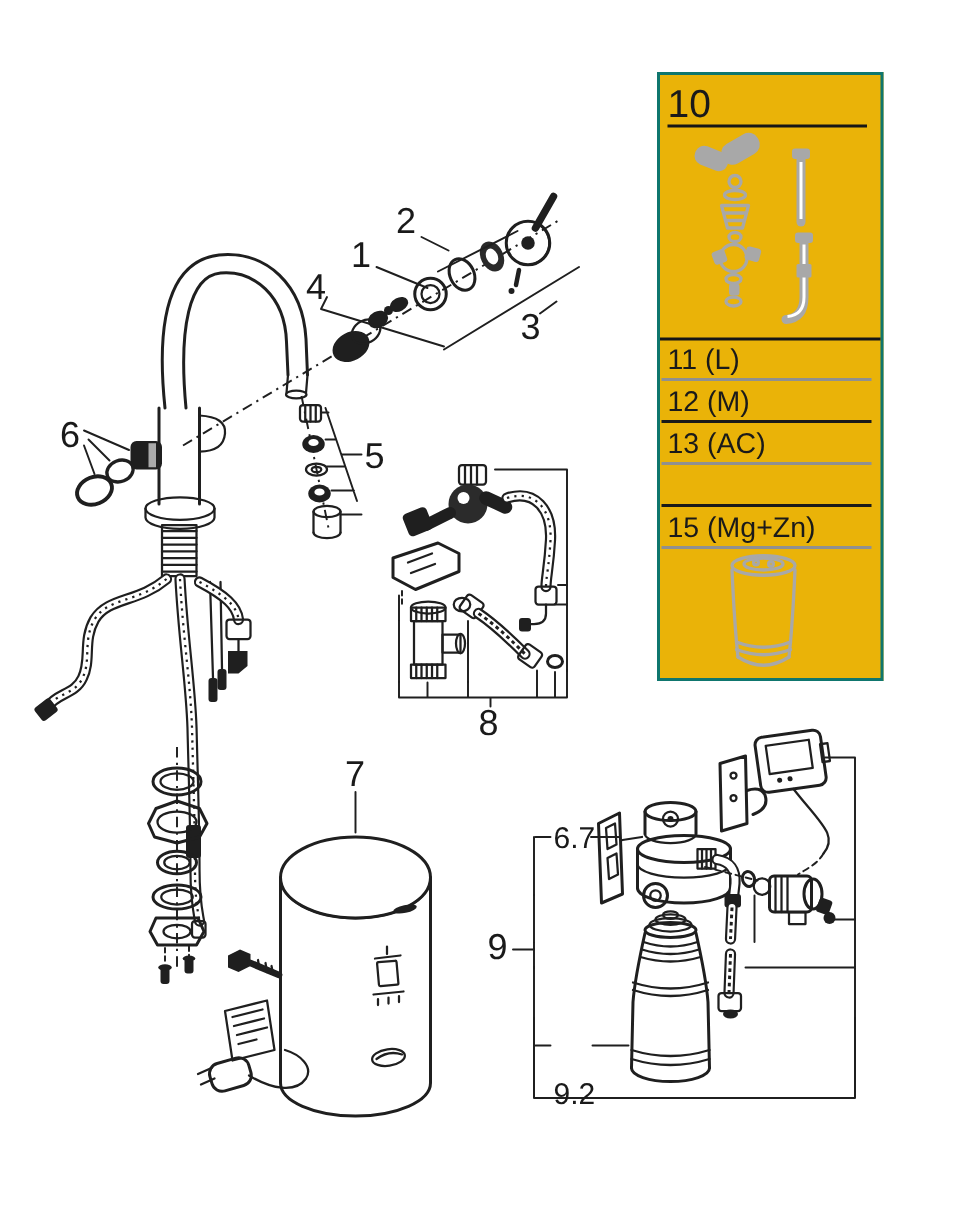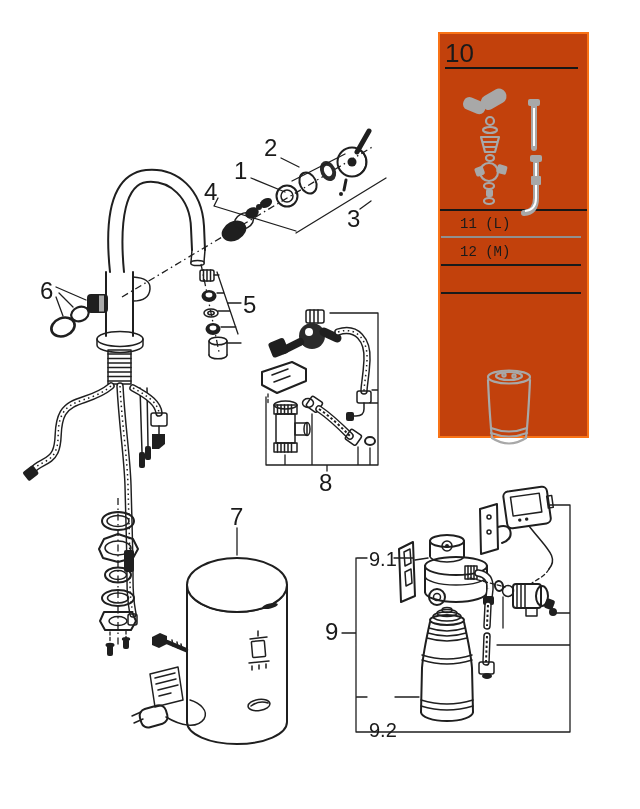--- a/index.html
+++ b/index.html
@@ -2,27 +2,27 @@
 <html><head>
 <meta charset="utf-8">
 <style>
   html,body{margin:0;padding:0;background:#fff;}
   .stage{position:relative;width:640px;height:809px;background:#ffffff;overflow:hidden;
          font-family:"Liberation Sans",sans-serif;color:#1a1a1a;}
   .art{position:absolute;left:0;top:0;z-index:2;pointer-events:none;}
   .lbl{position:absolute;z-index:3;font-size:24px;line-height:1;color:#1a1a1a;}
   .lbl.small{font-size:20px;}
   
-  .panel{position:absolute;left:438px;top:32px;width:151px;height:406px;
-         border:2px solid #f97316;box-sizing:border-box;z-index:1;background:#c2410c;}
+  .panel{position:absolute;left:438px;top:48px;width:151px;height:406px;
+         border:2px solid #0f766e;box-sizing:border-box;z-index:1;background:#eab308;}
   .p10{position:relative;height:177px;border-bottom:2px solid #161616;box-sizing:border-box;}
   .p10-label{font-size:26px;line-height:1;padding:6px 0 0 5px;}
   .p10-rule{position:absolute;left:5px;right:9px;top:33px;height:2px;background:#161616;}
-  .p-item{position:relative;height:28px;font-size:14px;line-height:27px;padding-left:20px;
-          white-space:nowrap;font-family:Liberation Mono, monospace;}
+  .p-item{position:relative;height:28px;font-size:19px;line-height:27px;padding-left:5px;
+          white-space:nowrap;}
   .p-rule{position:absolute;left:1px;right:6px;bottom:1px;height:2px;}
   .p-rule.gray{background:#909090;}
   .p-rule.black{background:#1a1a1a;height:2px;}
   
   .ln{fill:none;stroke:#1f1f1f;stroke-width:2;stroke-linecap:round;stroke-linejoin:round;}
   .ln15{fill:none;stroke:#1f1f1f;stroke-width:1.5;stroke-linecap:round;stroke-linejoin:round;}
   .ld{fill:none;stroke:#1f1f1f;stroke-width:1.3;stroke-linecap:round;}
   .fill{fill:#1f1f1f;stroke:none;}
   .hoseO{fill:none;stroke:#1f1f1f;stroke-width:7.5;stroke-linecap:round;}
   .hoseI{fill:none;stroke:#ffffff;stroke-width:4.6;stroke-linecap:round;}
@@ -44,34 +44,42 @@
     </div>
     <div class="p-item">
       <span>11 (L)</span>
       <div class="p-rule gray"></div>
     </div>
     <div class="p-item">
       <span>12 (M)</span>
       <div class="p-rule black"></div>
     </div>
     <div class="p-item">
+      <span>13 (AC)</span>
+      <div class="p-rule gray"></div>
+    </div>
+    <div class="p-item">
       <div class="p-rule black"></div>
+    </div>
+    <div class="p-item">
+      <span>15 (Mg+Zn)</span>
+      <div class="p-rule gray"></div>
     </div>
   </div>
 
   <div class="lbl" style="left:234px;top:159px">1</div>
   <div class="lbl" style="left:264px;top:136px">2</div>
   <div class="lbl" style="left:347px;top:207px">3</div>
   <div class="lbl" style="left:204px;top:180px">4</div>
   <div class="lbl" style="left:243px;top:293px">5</div>
   <div class="lbl" style="left:40px;top:279px">6</div>
   <div class="lbl" style="left:230px;top:505px">7</div>
   <div class="lbl" style="left:319px;top:471px">8</div>
   <div class="lbl" style="left:325px;top:620px">9</div>
-  <div class="lbl small" style="left:369px;top:549px">9.1</div>
+  <div class="lbl small" style="left:369px;top:549px">6.7</div>
   <div class="lbl small" style="left:369px;top:720px">9.2</div>
 
   <svg class="art" width="640" height="809" viewBox="0 0 640 809">
 
     <g>
       <path class="ln" d="M110,272 C104,215 112,174 146,170 C178,167 202,190 204,226 L205,250"></path>
       <path class="ln" d="M124,272 C119,219 126,184 147,182 C169,180 190,197 191,228 L192,250"></path>
       <path class="ln15" d="M192,250 L191,262 M205,250 L204,262"></path>
       <ellipse class="ln15" cx="197.5" cy="263" rx="6.8" ry="2.6"></ellipse>
       <path class="ln" d="M106,272 L106,336 M133,272 L133,336"></path>

